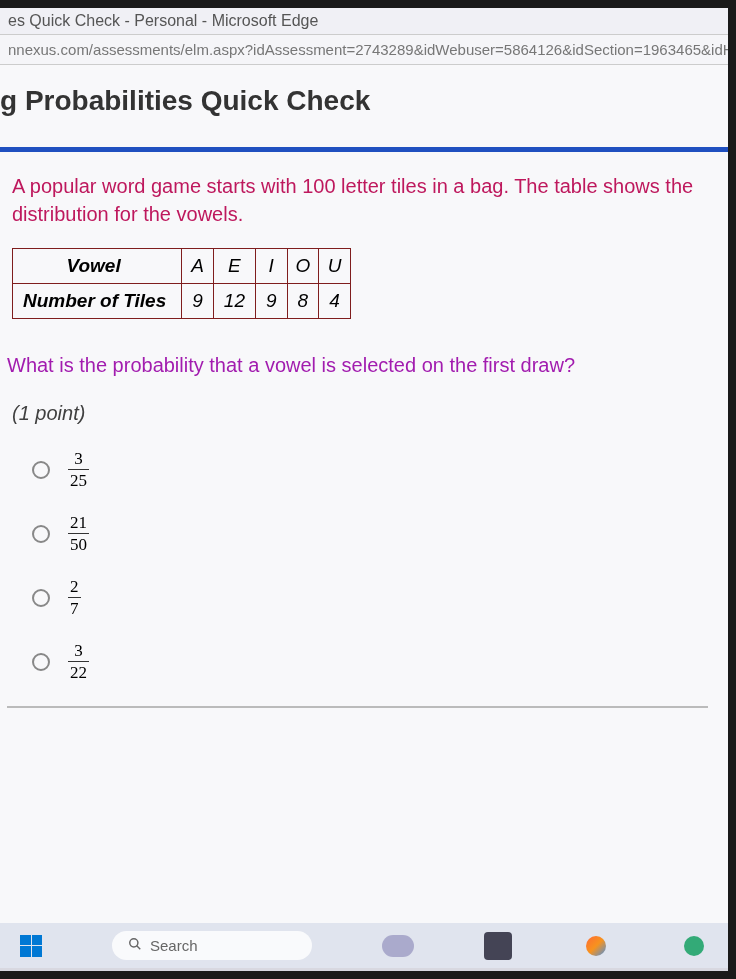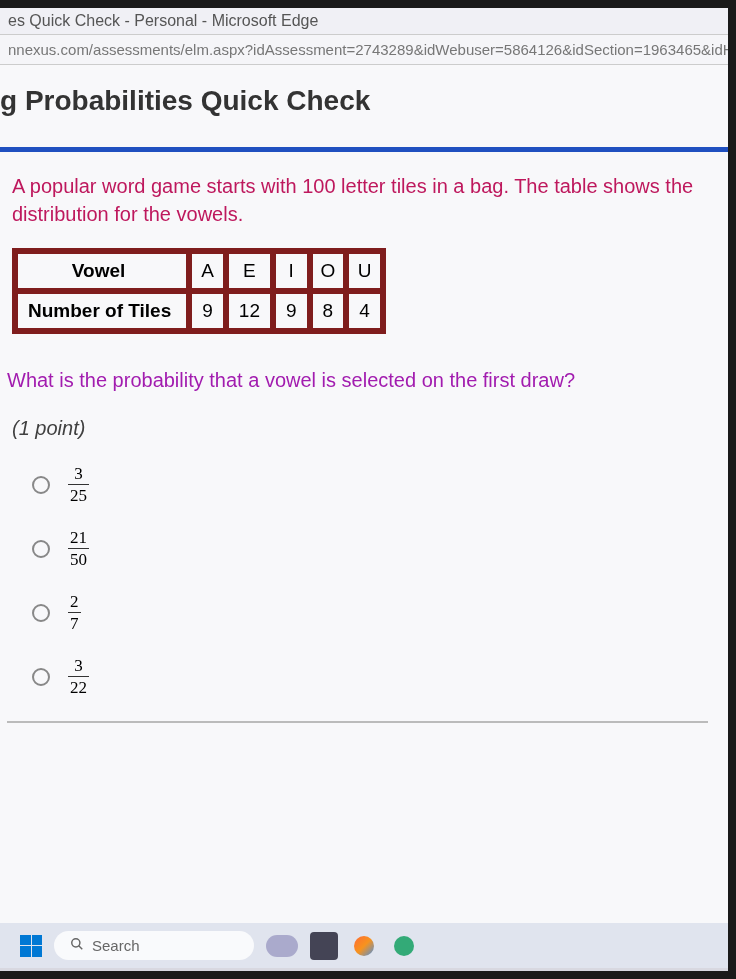--- a/index.html
+++ b/index.html
@@ -66,25 +66,26 @@
       font-size: 20px;
       color: #be185d;
       line-height: 1.4;
       margin-bottom: 20px;
     }
     .vowel-table {
       border-collapse: collapse;
       margin-bottom: 35px;
     }
     .vowel-table td, .vowel-table th {
-      border: 6px solid #7f1d1d;
+      border: 1px solid #7f1d1d;
       padding: 6px 10px;
       font-size: 19px;
       text-align: left;
       font-weight: normal;
+      font-style: italic;
     }
     .vowel-table th:first-child, .vowel-table td:first-child {
       font-weight: bold;
       padding-right: 15px;
     }
     .vowel-table th {
       font-weight: normal;
       text-align: center;
       padding: 6px 8px;
     }
@@ -134,21 +135,21 @@
     }
     .taskbar {
       position: absolute;
       bottom: 0;
       left: 0;
       right: 0;
       height: 45px;
       background: rgba(220, 225, 235, 0.85);
       display: flex;
       align-items: center;
-      justify-content: flex-start;
+      justify-content: space-between;
       gap: 12px;
       padding: 0 20px;
     }
     .win-icon {
       display: grid;
       grid-template-columns: 1fr 1fr;
       grid-template-rows: 1fr 1fr;
       gap: 1px;
       width: 22px;
       height: 22px;

